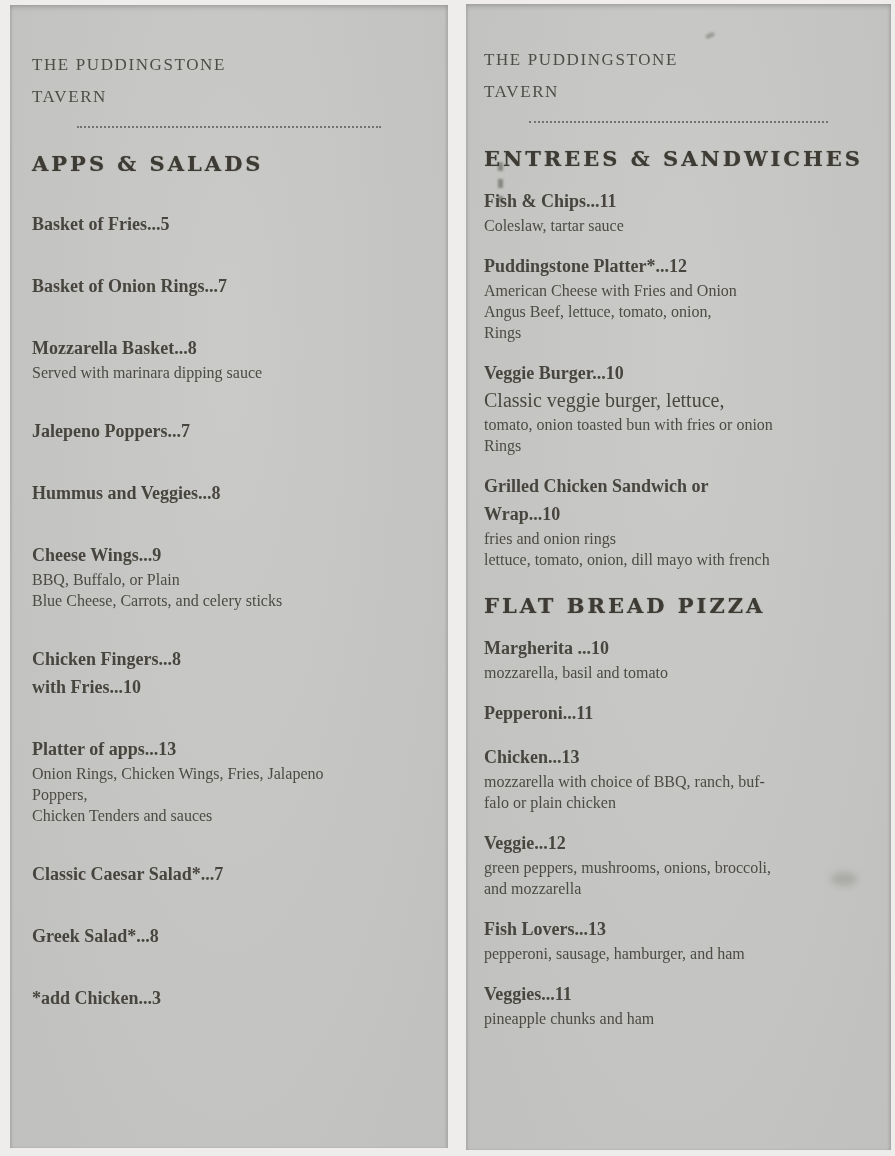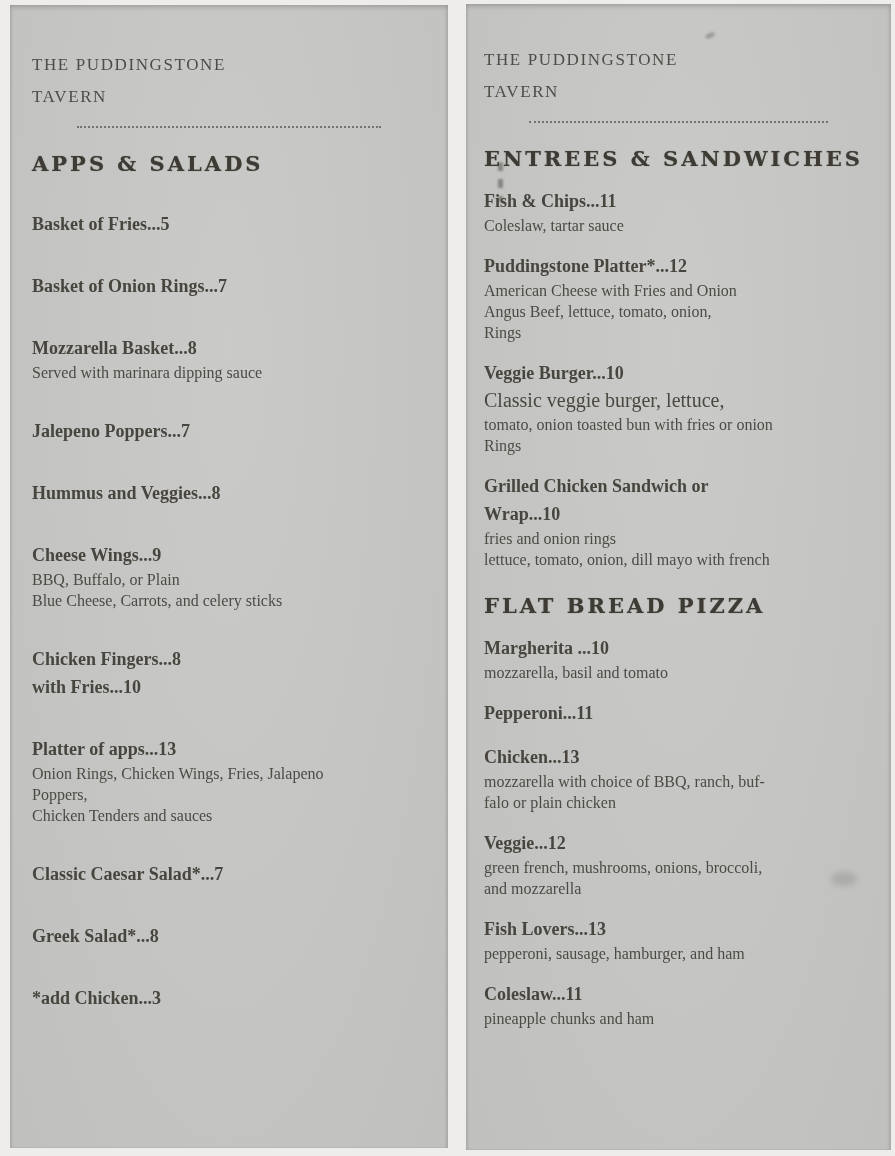--- a/index.html
+++ b/index.html
@@ -165,26 +165,26 @@
         <div class="menu-item">
           <div class="item-name">Pepperoni...11</div>
         </div>
         <div class="menu-item">
           <div class="item-name">Chicken...13</div>
           <div class="item-desc">mozzarella with choice of BBQ, ranch, buf-</div>
           <div class="item-desc">falo or plain chicken</div>
         </div>
         <div class="menu-item">
           <div class="item-name">Veggie...12</div>
-          <div class="item-desc">green french, mushrooms, onions, broccoli,</div>
+          <div class="item-desc">green peppers, mushrooms, onions, broccoli,</div>
           <div class="item-desc">and mozzarella</div>
         </div>
         <div class="menu-item">
           <div class="item-name">Fish Lovers...13</div>
           <div class="item-desc">pepperoni, sausage, hamburger, and ham</div>
         </div>
         <div class="menu-item">
-          <div class="item-name">Coleslaw...11</div>
+          <div class="item-name">Veggies...11</div>
           <div class="item-desc">pineapple chunks and ham</div>
         </div>
       </div>
     </div>
 </div>
 
 </body></html>

